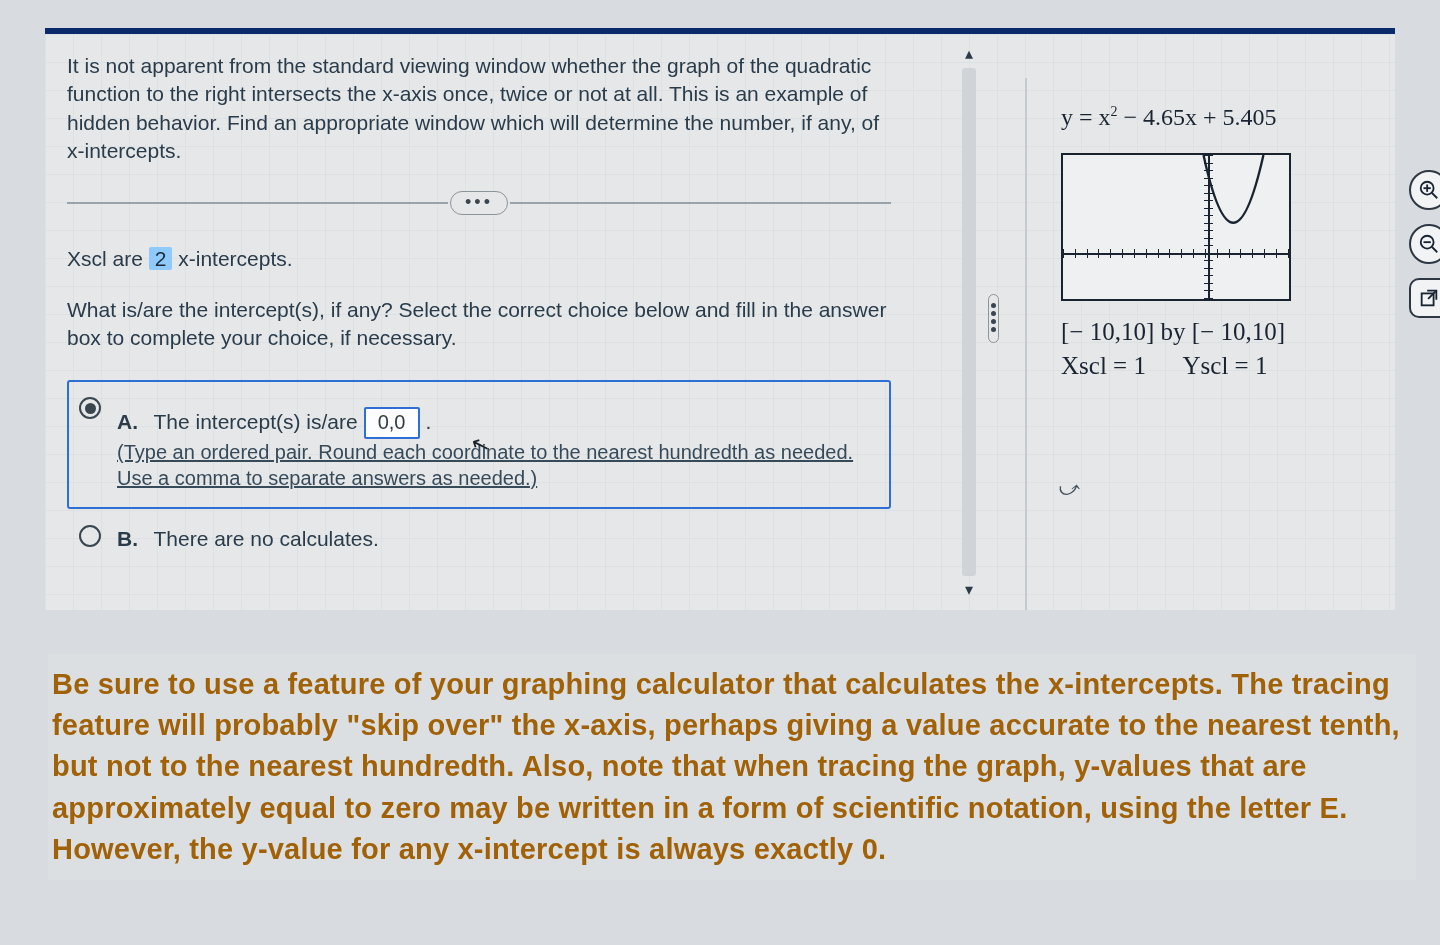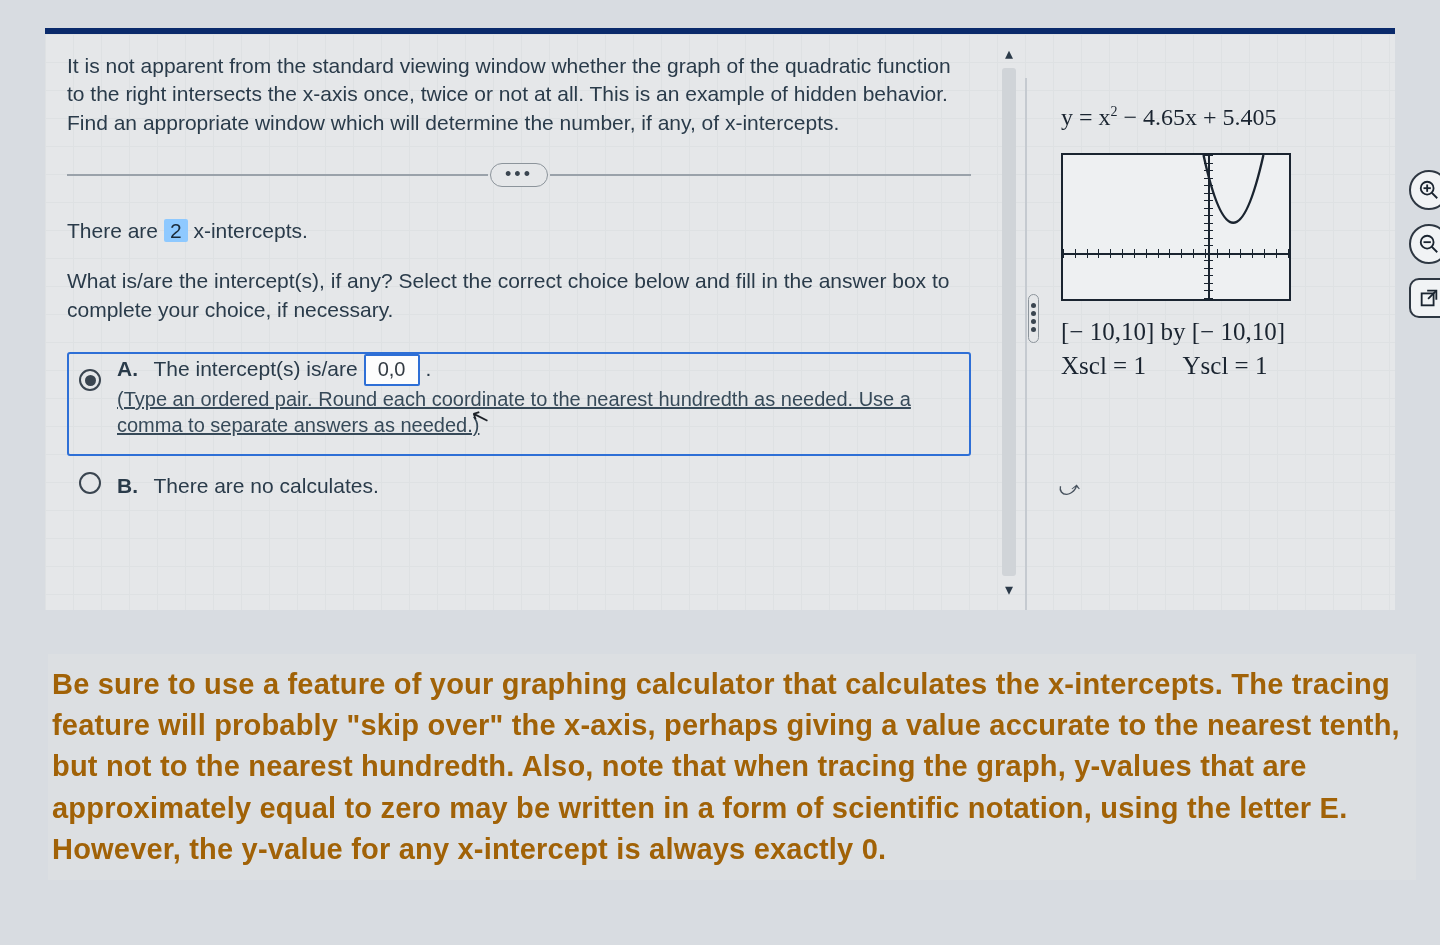--- a/index.html
+++ b/index.html
@@ -11,20 +11,21 @@
     overflow: hidden;
   }
   
   .top-panel {
     position: relative;
     margin: 28px 45px 0 45px;
     height: 582px;
     background: #e5e7e9;
     border-top: 6px solid #0a2a6b;
     display: flex;
+    gap: 40px;
   }
   
   .top-panel::before {
     content:"";
     position:absolute; inset:0;
     background-image:
       linear-gradient(#d3d6da 1px, transparent 1px),
       linear-gradient(90deg, #d3d6da 1px, transparent 1px);
     background-size: 28px 28px;
     opacity: .35;
@@ -51,21 +52,21 @@
     background:#e5e7e9; cursor:pointer;
   }
   .sentence{ margin-bottom:22px; }
   .blank-highlight{
     background:#8ec9ff; padding:0 6px; border-radius:2px;
     color:#1a2a38;
   }
   .choice-box{
     border:2.5px solid #2e6fd6;
     border-radius:3px;
-    padding:0 18px 16px 48px;
+    padding:25px 18px 16px 48px;
     position:relative;
     margin-top:28px;
     color:#2a3b4a;
     cursor:pointer;
   }
   .choice-box.unselected{ border-color:transparent; }
   .radio{
     position:absolute; left:10px; top:15px;
     width:22px; height:22px; border:2px solid #3a4550;
     border-radius:50%; background:#e5e7e9;
@@ -167,21 +168,21 @@
   <div class="left-col">
     <div class="prompt-text">It is not apparent from the standard viewing window whether the graph of the quadratic function to the right intersects the x-axis once, twice or not at all. This is an example of hidden behavior. Find an appropriate window which will determine the number, if any, of x-intercepts.</div>
 
     <div class="hr-row">
       <div class="hr-line"></div>
       <div class="ellipsis-pill">•••</div>
       <div class="hr-line"></div>
     </div>
 
     <div class="sentence">
-      <span>There are </span>
+      <span>Xscl are </span>
       <span class="blank-highlight">2</span>
       <span> x-intercepts.</span>
     </div>
 
     <div class="sentence">What is/are the intercept(s), if any? Select the correct choice below and fill in the answer box to complete your choice, if necessary.</div>
 
     <div class="choice-box">
       <div class="radio">
           <div class="dot"></div>
         </div>

